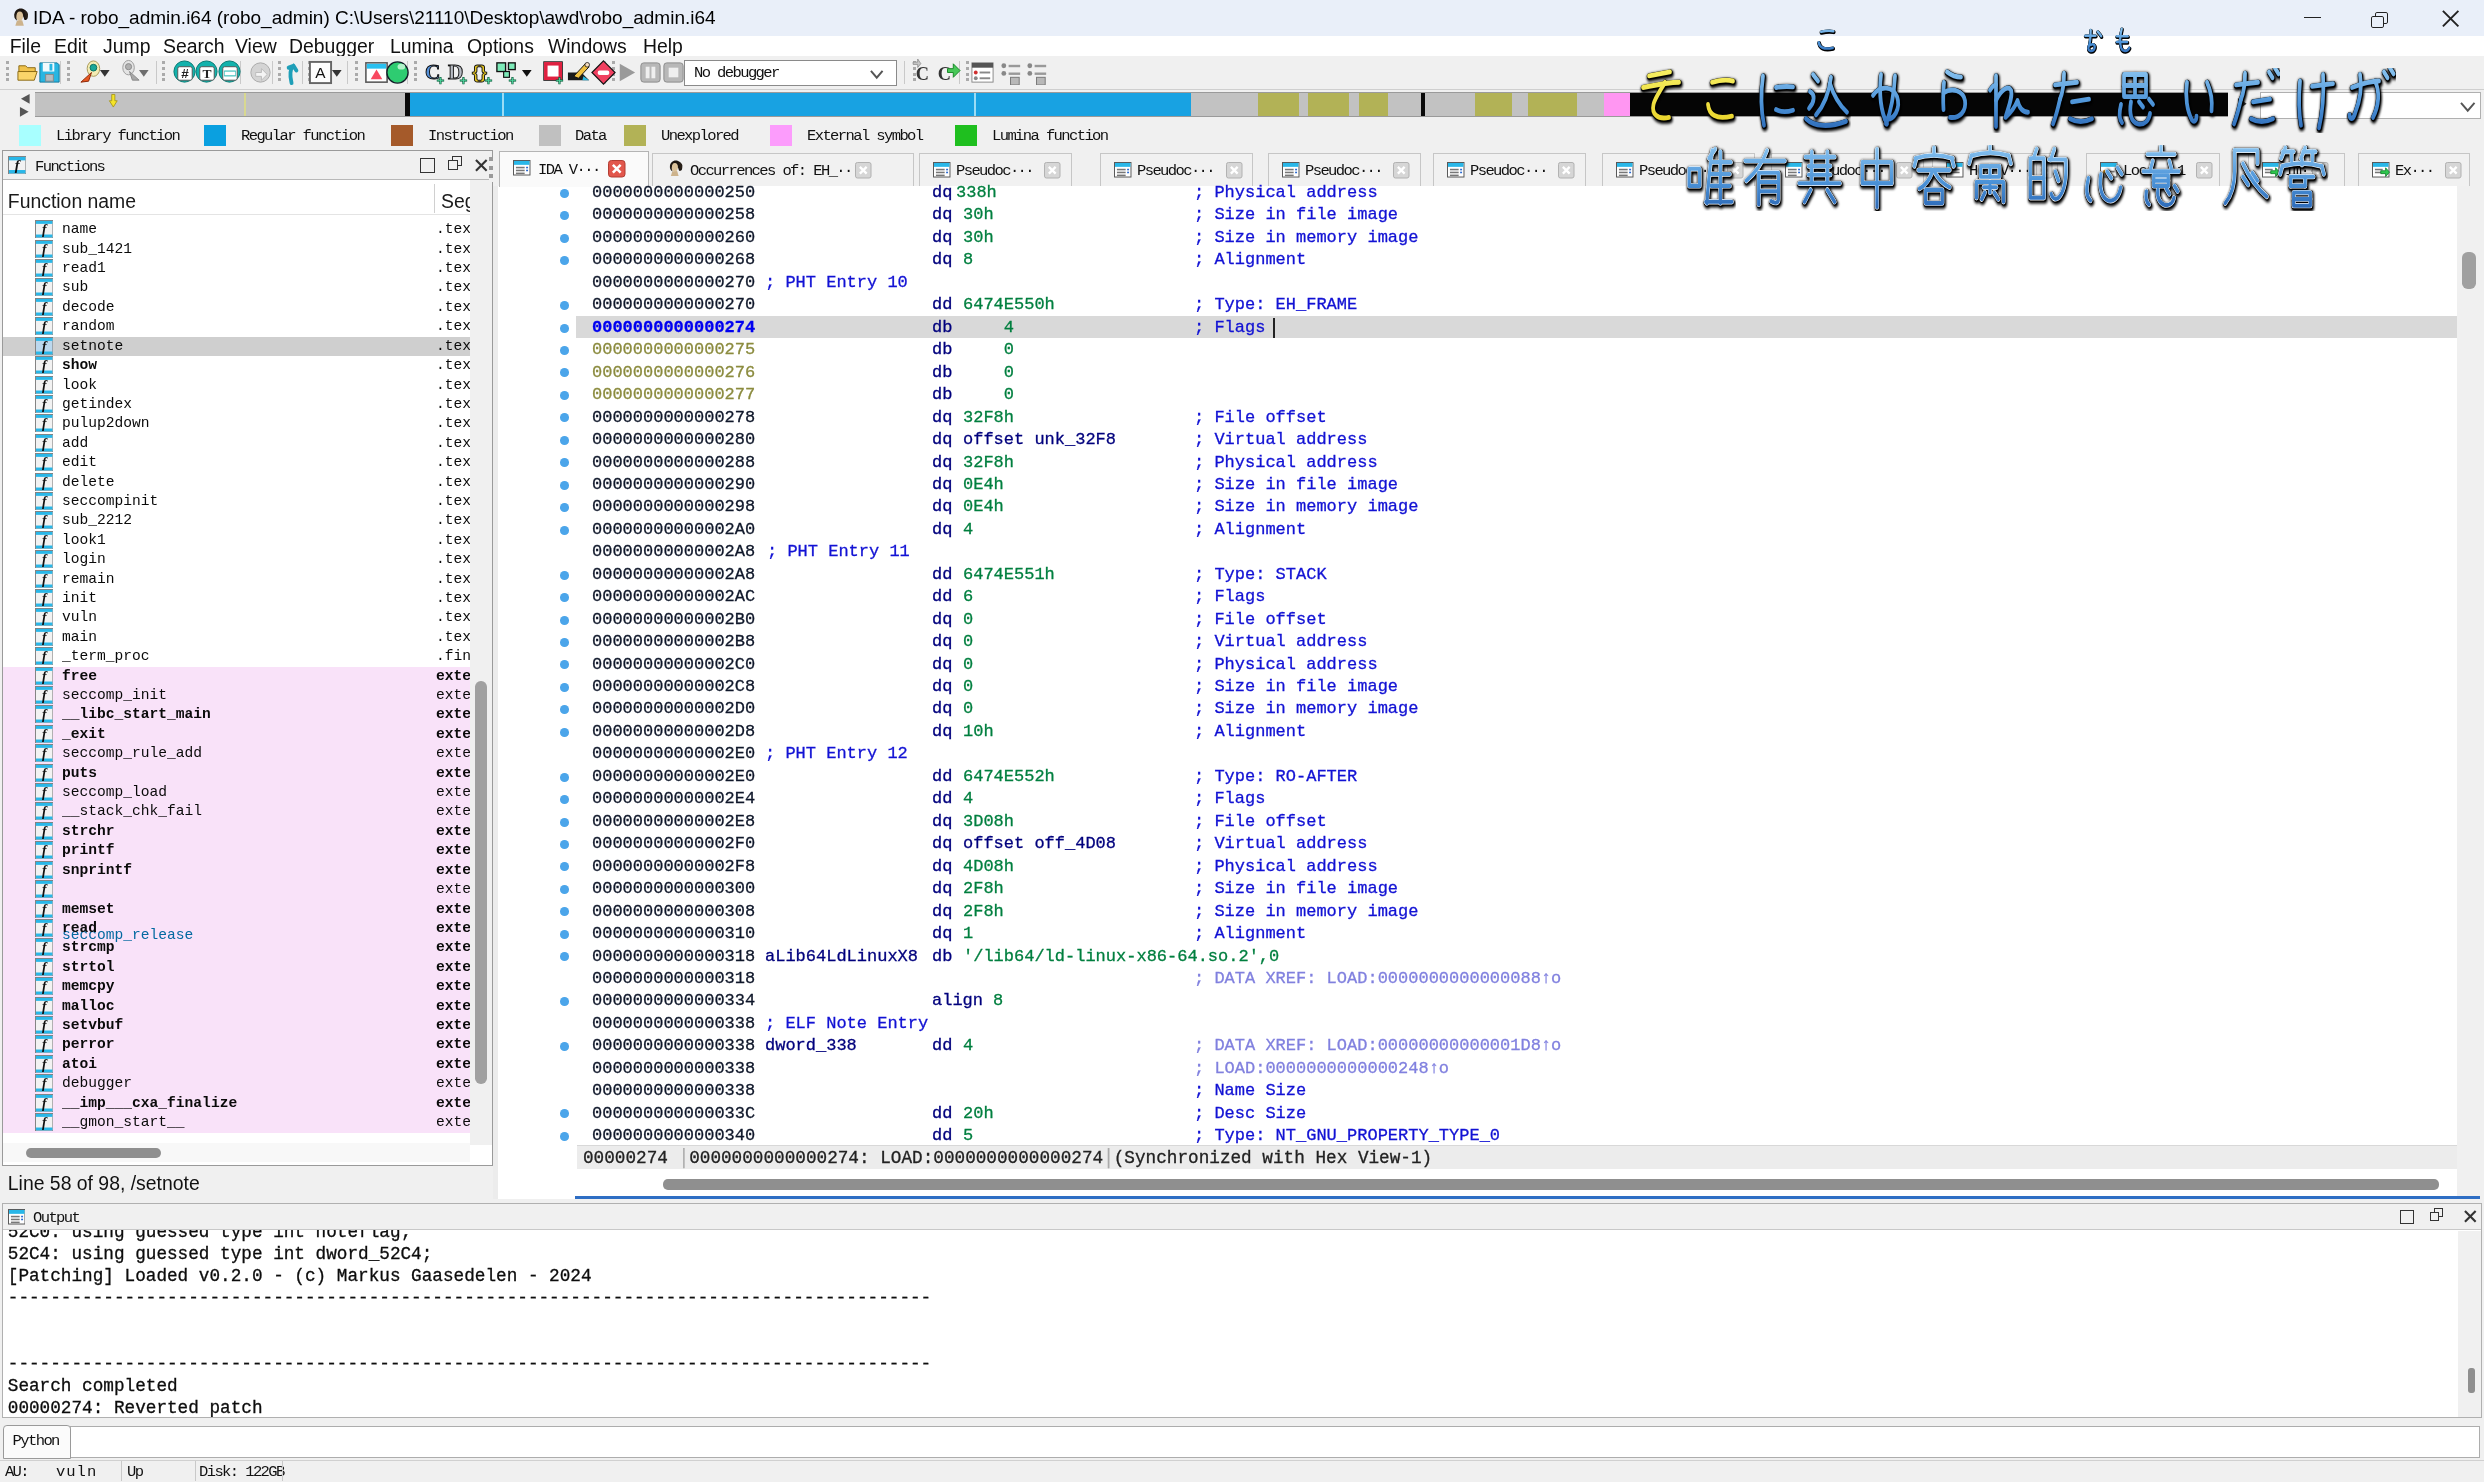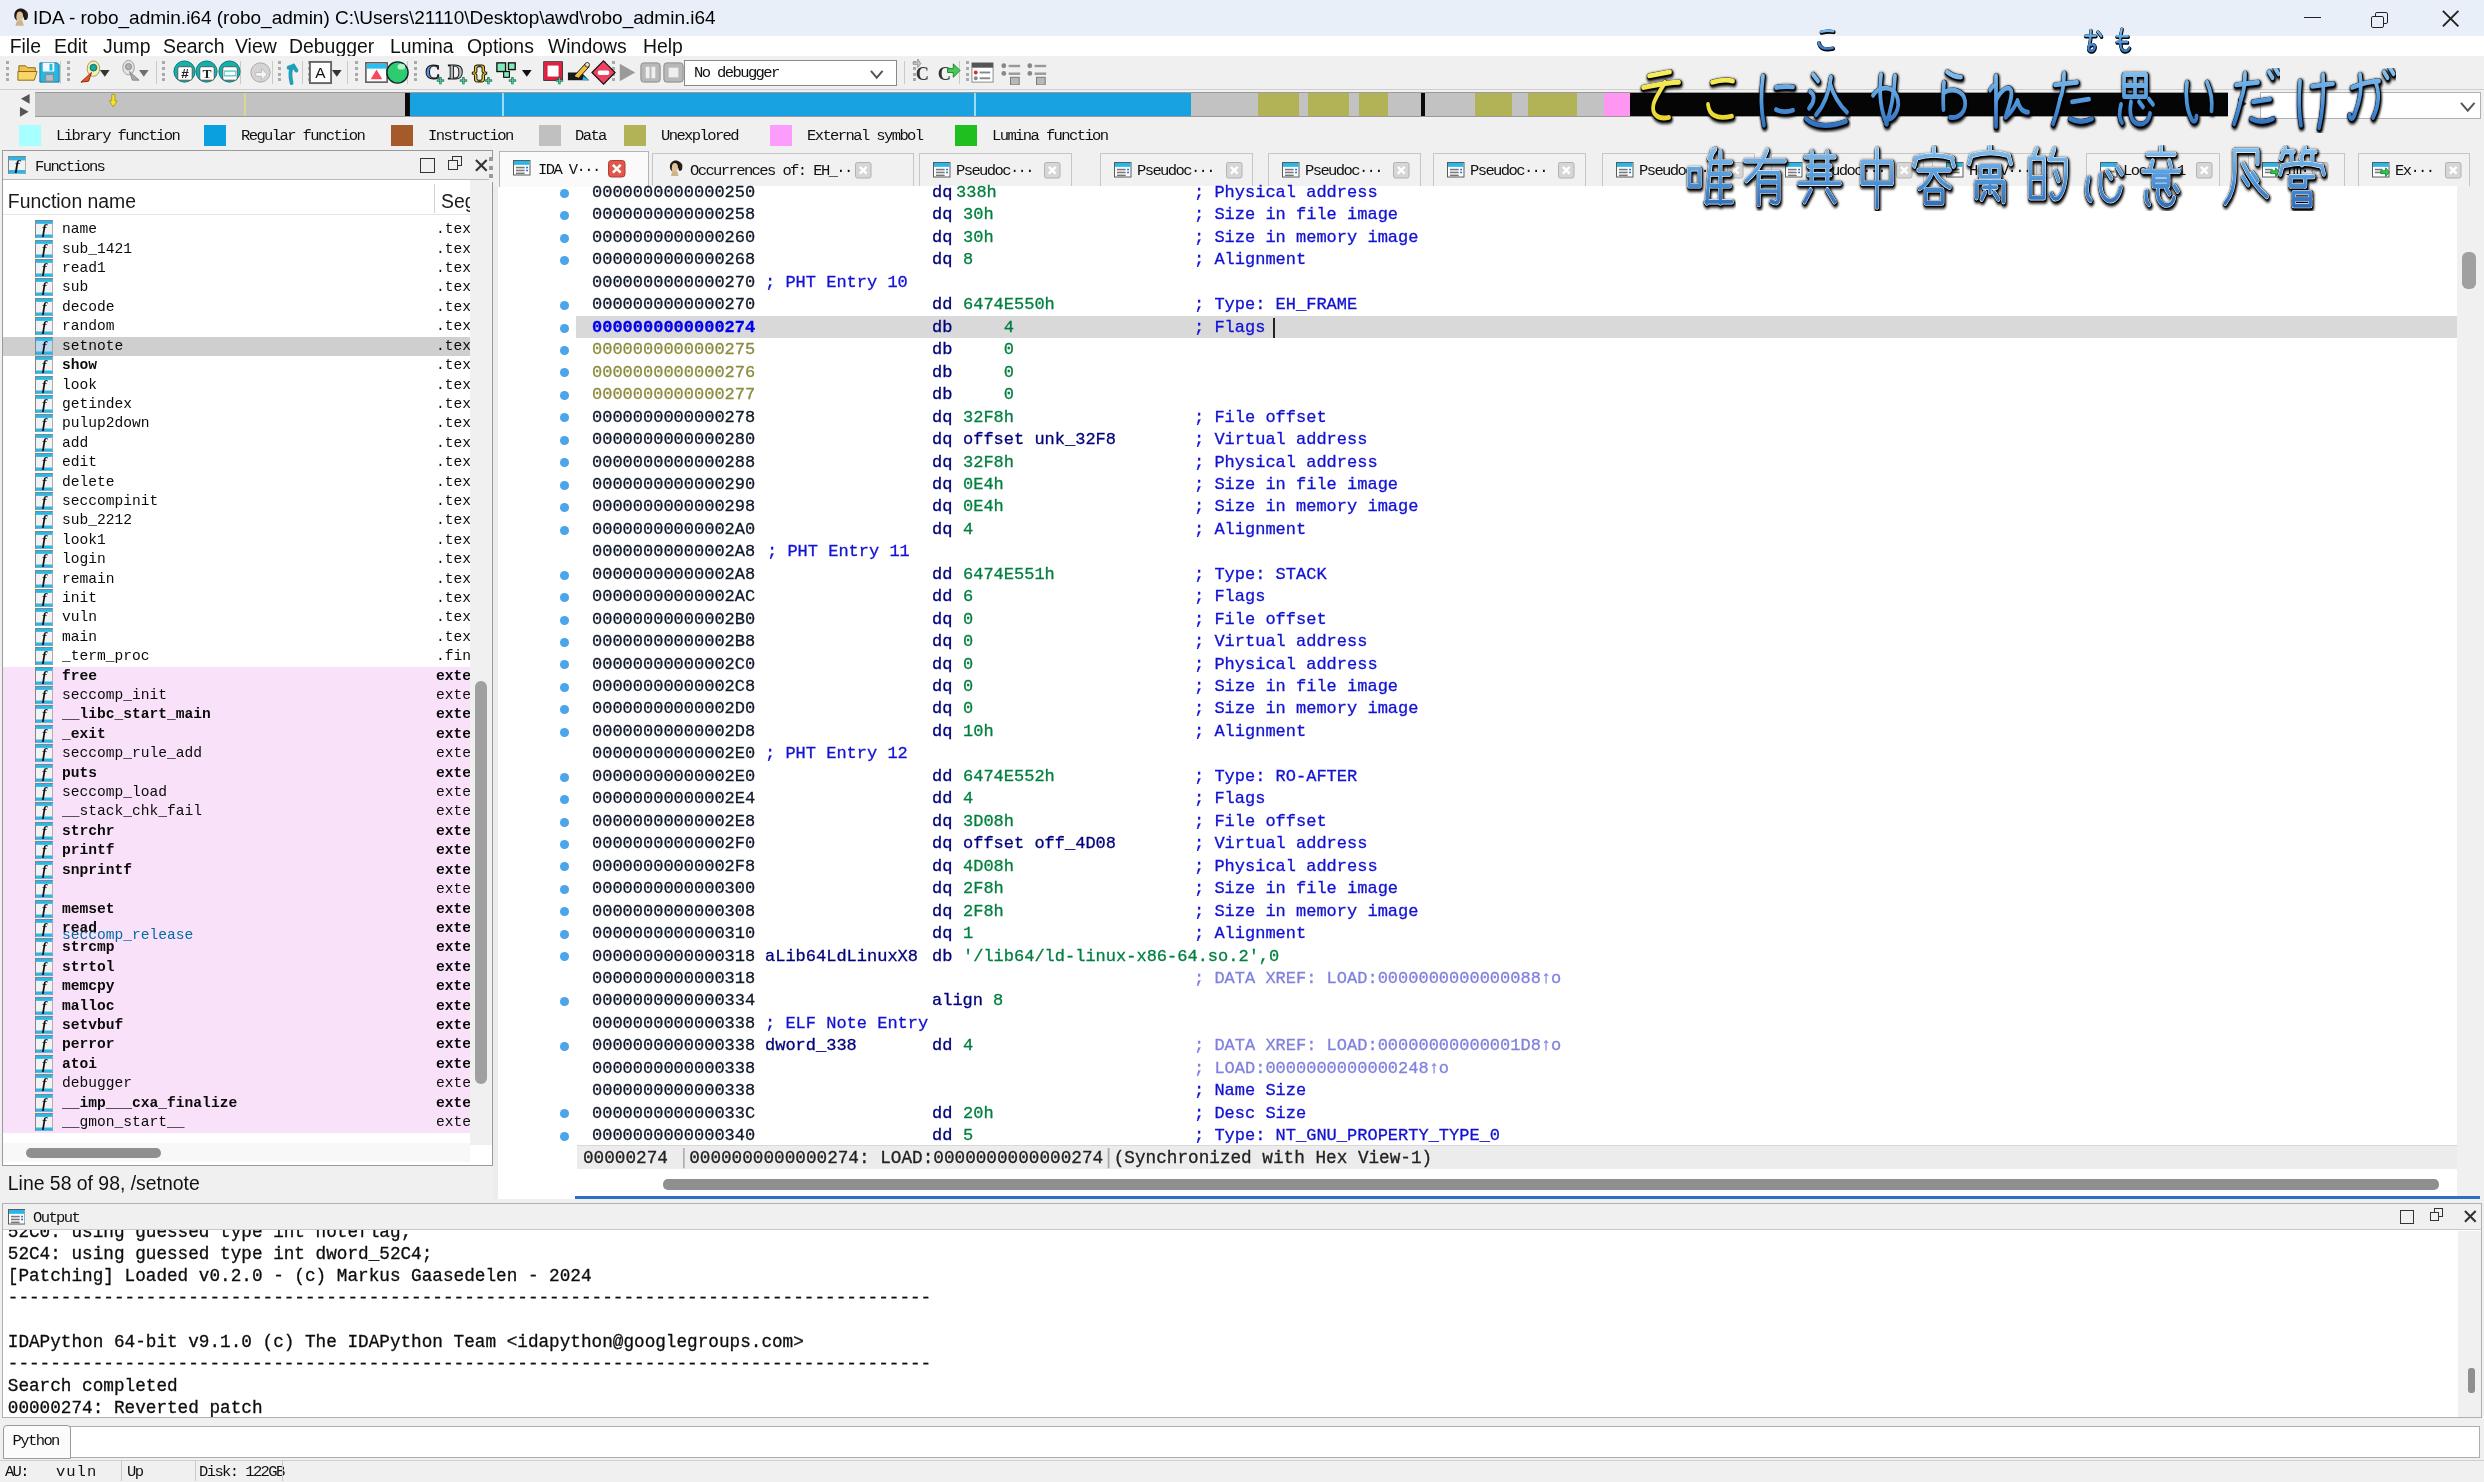--- a/index.html
+++ b/index.html
@@ -932,21 +932,20 @@
 <div class="a" style="left:2434px;top:1208px;width:8.7px;height:8.7px;border:1.9px solid #333;background:#f0f0f0"></div>
 <div class="a" style="left:2430px;top:1212px;width:8.7px;height:8.7px;border:1.9px solid #333;background:#f0f0f0"></div>
 <svg class="a" style="left:2463px;top:1209px" width="14.6" height="14.6" viewBox="0 0 15 15">
     <path d="M2,2 L13,13 M13,2 L2,13" stroke="#333" stroke-width="2.2"></path>
   </svg>
 <div class="a" style="left:2.9px;top:1230px;width:2465px;height:187px;overflow:hidden">
 <div class="a out" style="left:4.9px;top:-8.7px;line-height:22px">52C0: using guessed type int noteflag;</div>
 <div class="a out" style="left:4.9px;top:13px;line-height:22px">52C4: using guessed type int dword_52C4;</div>
 <div class="a out" style="left:4.9px;top:35px;line-height:22px">[Patching] Loaded v0.2.0 - (c) Markus Gaasedelen - 2024</div>
 <div class="a out" style="left:4.9px;top:57px;line-height:22px">---------------------------------------------------------------------------------------</div>
-<div class="a out" style="left:4.9px;top:101px;line-height:22px">IDAPython 64-bit v9.1.0 (c) The IDAPython Team &lt;idapython@googlegroups.com&gt;</div>
 <div class="a out" style="left:4.9px;top:123px;line-height:22px">---------------------------------------------------------------------------------------</div>
 <div class="a out" style="left:4.9px;top:145px;line-height:22px">Search completed</div>
 <div class="a out" style="left:4.9px;top:167px;line-height:22px">00000274: Reverted patch</div>
 </div>
 <div class="a" style="left:2458px;top:1231px;width:23px;height:186px;background:#f0f0f0"></div>
 <div class="a" style="left:2468px;top:1368px;width:6.8px;height:25px;background:#8f8f8f;border-radius:2.9px"></div>
 <div class="a" style="left:70px;top:1426px;width:2410px;height:32px;background:#fff;border:1px solid #adadad"></div>
 <div class="a" style="left:2.9px;top:1425px;width:68px;height:34px;background:#fbfbfb;border:1px solid #9a9a9a;border-radius:3.9px 3.9px 0 0"></div>
 <div class="a sm" style="left:12.6px;top:1432px">Python</div>
 <div class="a" style="left:0;top:1460px;width:2484px;height:22px;background:#f0f0f0;border-top:1px solid #d0d0d0"></div>

